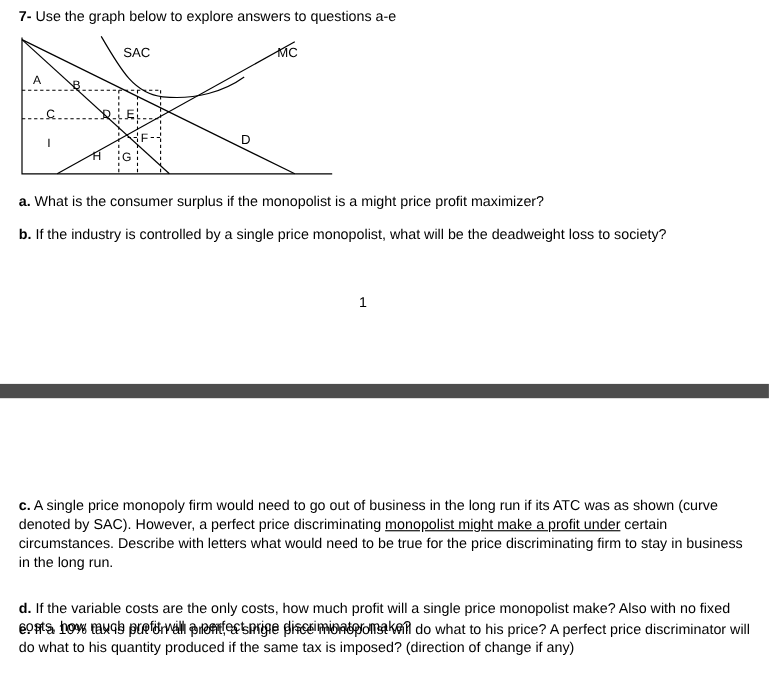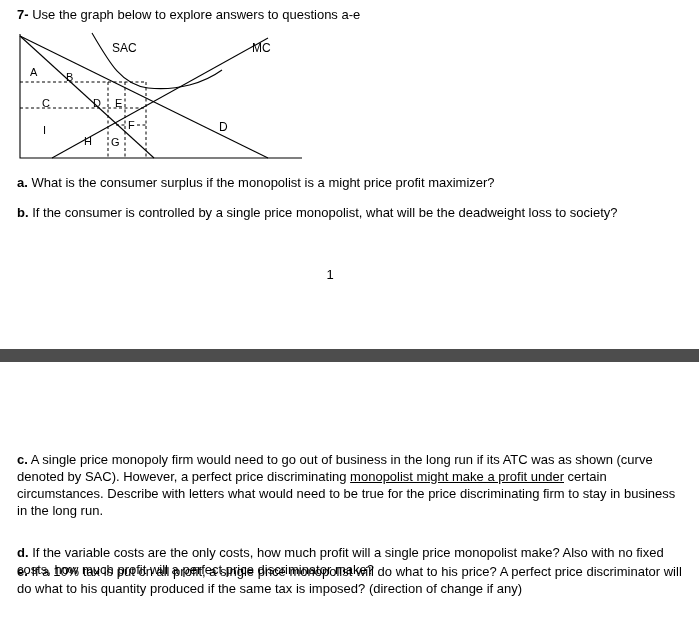--- a/index.html
+++ b/index.html
@@ -66,21 +66,21 @@
   <text x="77" y="77">D</text>
   <text x="99" y="77">E</text>
   <text x="112" y="99">F</text>
   <text x="27" y="104">I</text>
   <text x="68" y="115">H</text>
   <text x="95" y="116">G</text>
 </svg>
 
 <p class="abs nowrap qline" style="left:17px; top:175px;"><b>a.</b> <span>What is the consumer surplus if the monopolist is a might price profit maximizer?</span></p>
 
-<p class="abs nowrap qline" style="left:17px; top:205px;"><b>b.</b> <span>If the consumer is controlled by a single price monopolist, what will be the deadweight loss to society?</span></p>
+<p class="abs nowrap qline" style="left:17px; top:205px;"><b>b.</b> <span>If the industry is controlled by a single price monopolist, what will be the deadweight loss to society?</span></p>
 
 <div class="pagenum" style="top:267px;">1</div>
 
 <div class="separator"></div>
 
 <p class="abs para" style="left:17px; top:451px;"><b>c.</b> <span>A single price monopoly firm would need to go out of business in the long run if its ATC was as shown (curve denoted by SAC).  However, a perfect price discriminating </span><span class="u">monopolist might make a profit under</span><span> certain circumstances. Describe with letters what would need to be true for the price discriminating firm to stay in business in the long run.</span></p>
 
 <p class="abs para" style="left:17px; top:544px;"><b>d.</b> <span>If the variable costs are the only costs, how much profit will a single price monopolist make?  Also with no fixed costs, how much profit will a perfect price discriminator make?</span></p>
 
 <p class="abs para" style="left:17px; top:563px;"><b>e.</b> <span>If a 10% tax is put on all profit, a single price monopolist will do what to his price? A perfect price discriminator will do what to his quantity produced if the same tax is imposed? (direction of change if any)</span></p>

